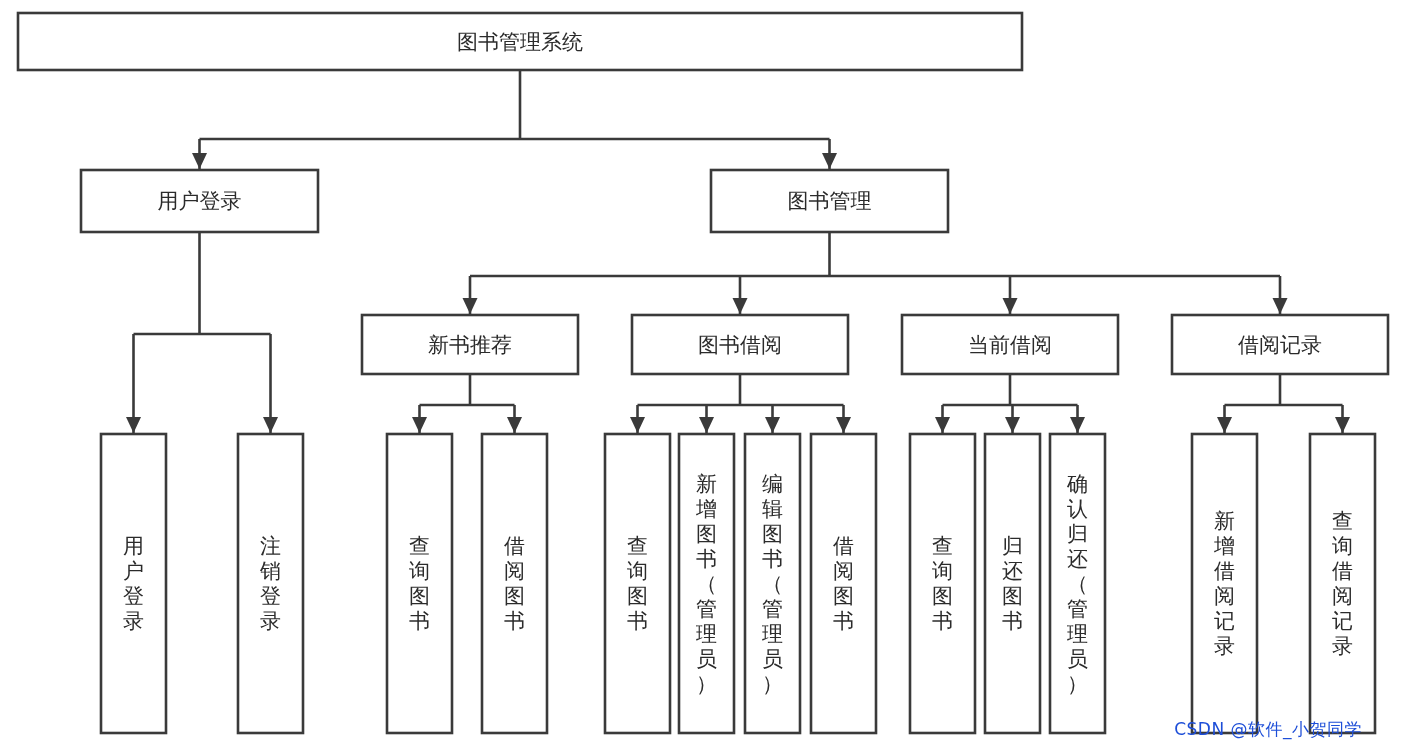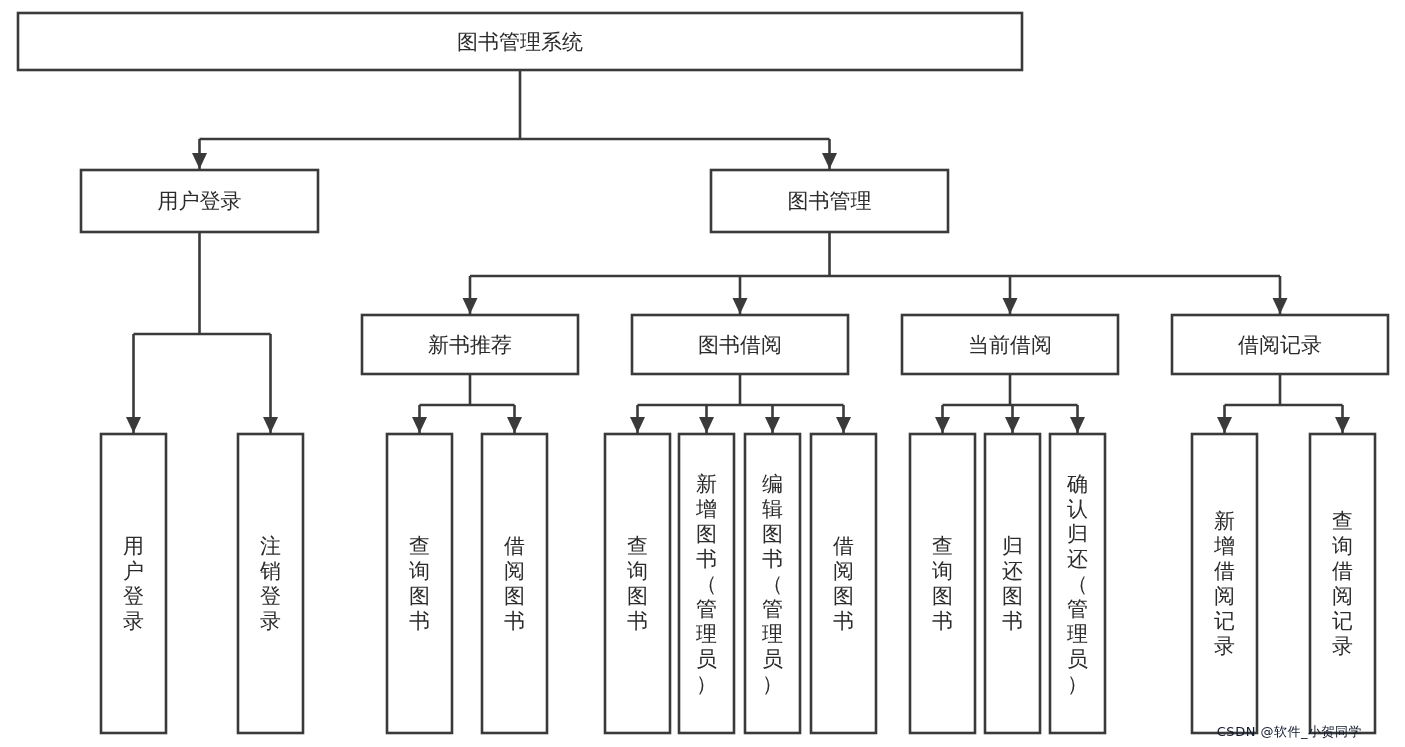--- a/index.html
+++ b/index.html
@@ -52,22 +52,22 @@
   .node-label-vertical {
     fill: #2b2b2b;
     font-family: "DejaVu Sans", "Liberation Sans", sans-serif;
     font-size: 21px;
     text-anchor: middle;
   }
   .watermark {
     position: absolute;
     right: 6px;
     bottom: 6px;
-    color: #0f172a;
-    font-size: 13px;
+    color: #1d4ed8;
+    font-size: 17px;
     font-family: "DejaVu Sans", "Liberation Sans", sans-serif;
     white-space: nowrap;
     letter-spacing: 0.5px;
     user-select: none;
   }
 </style>
 </head>
 <body>
 
 <div id="diagram-root">

